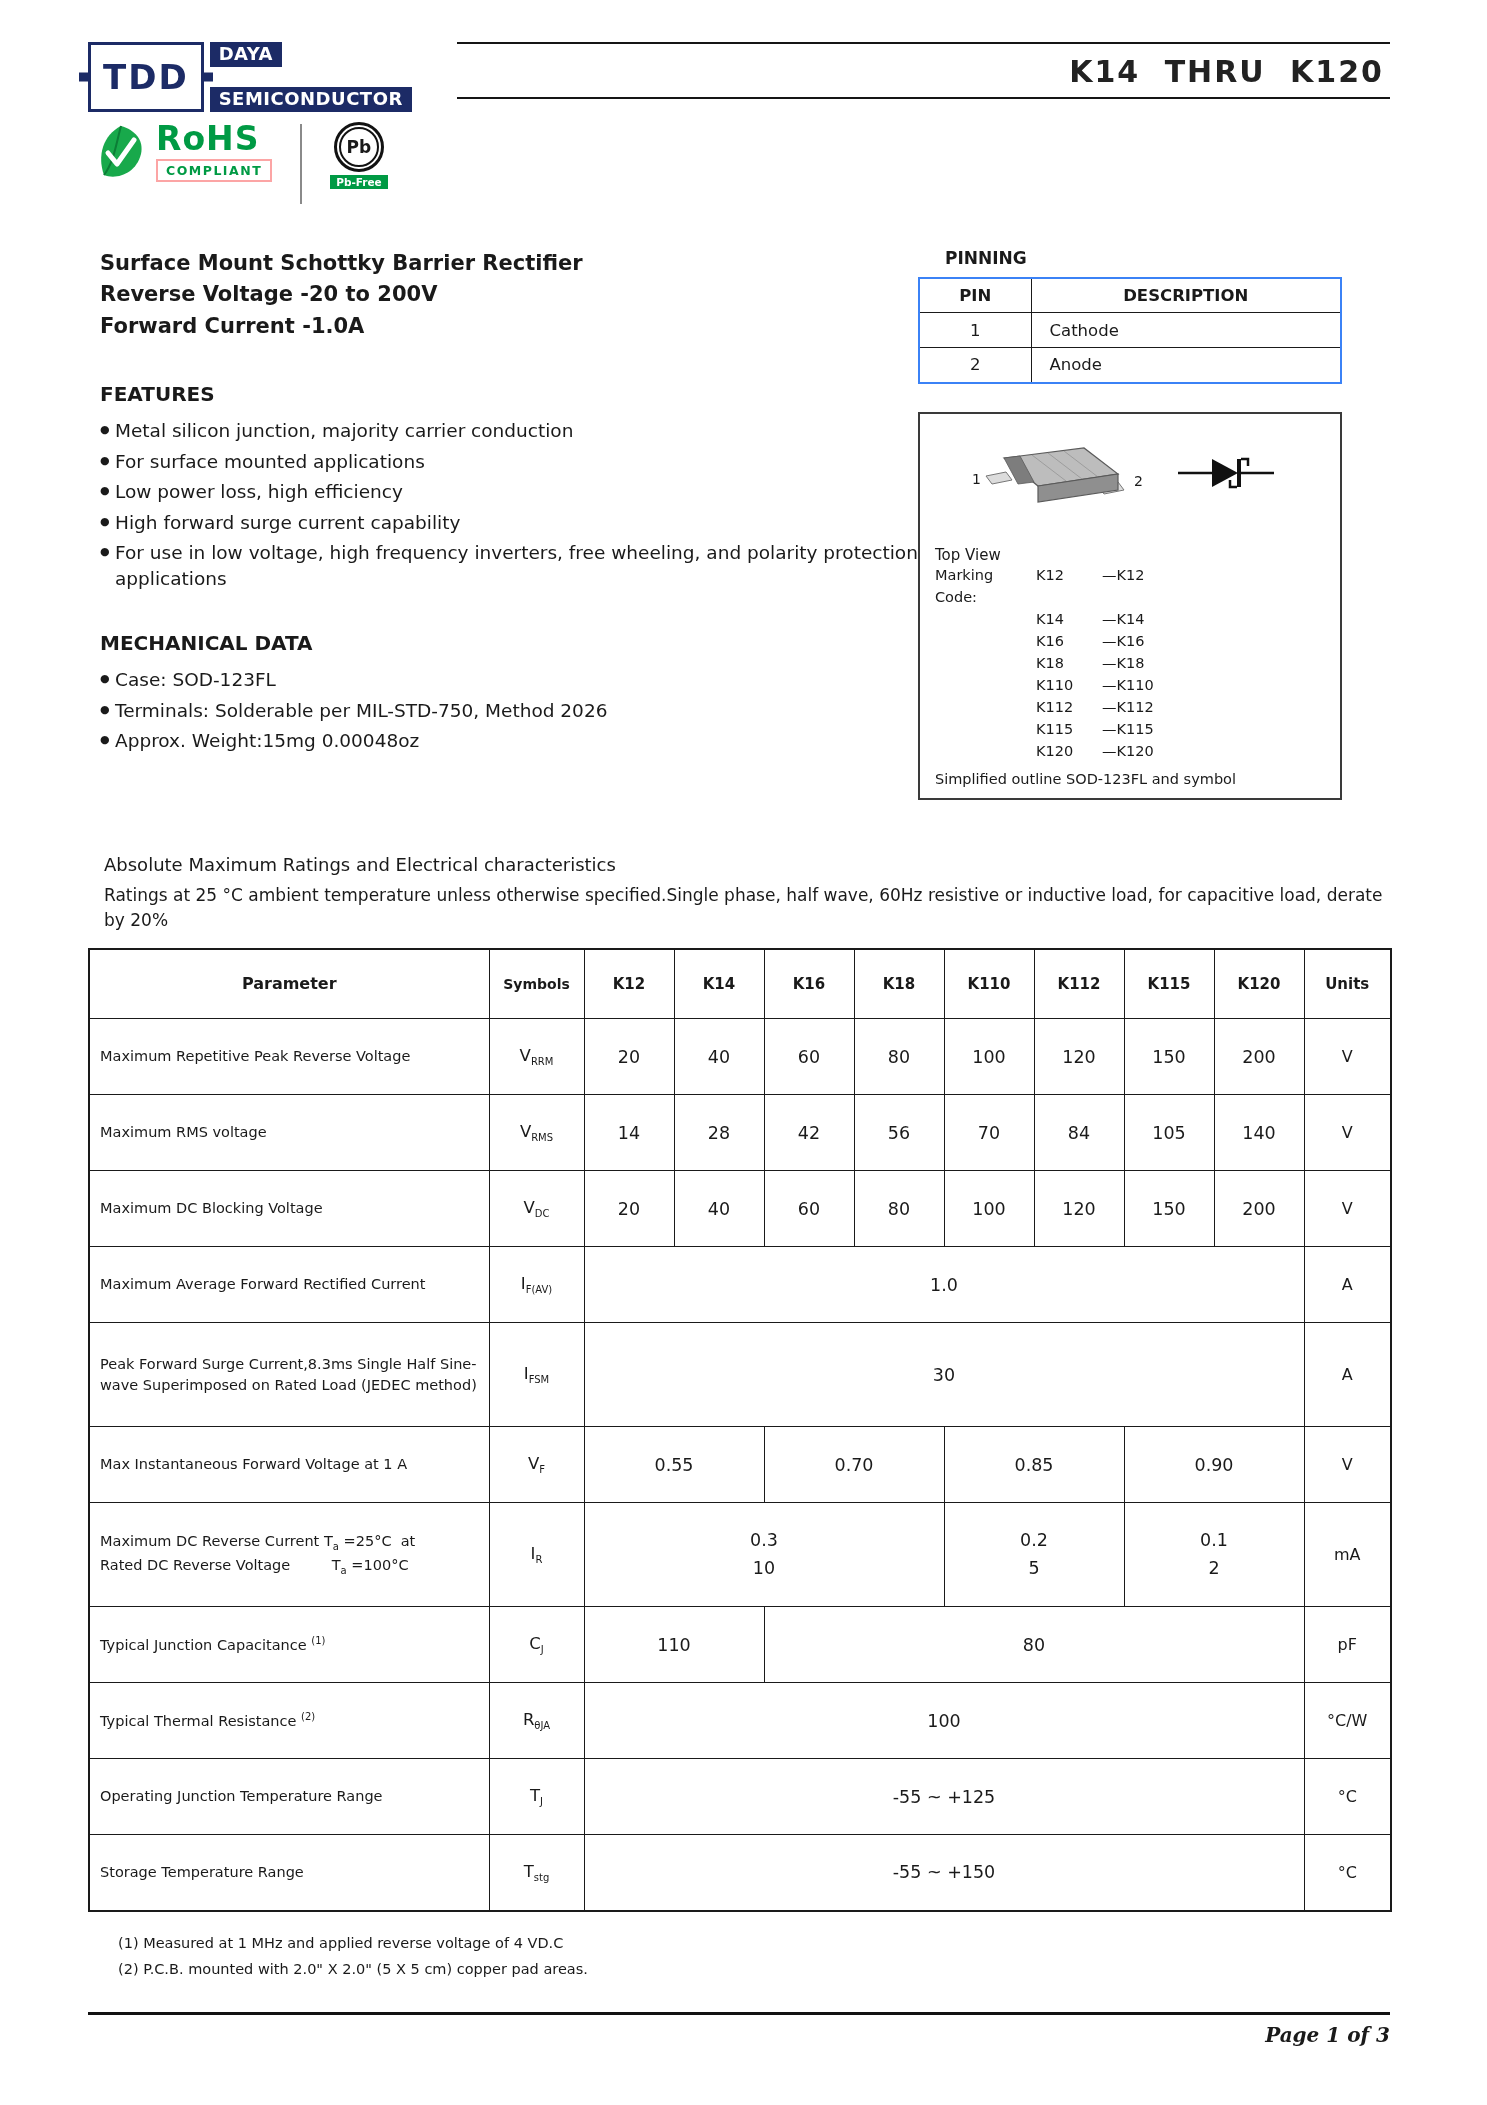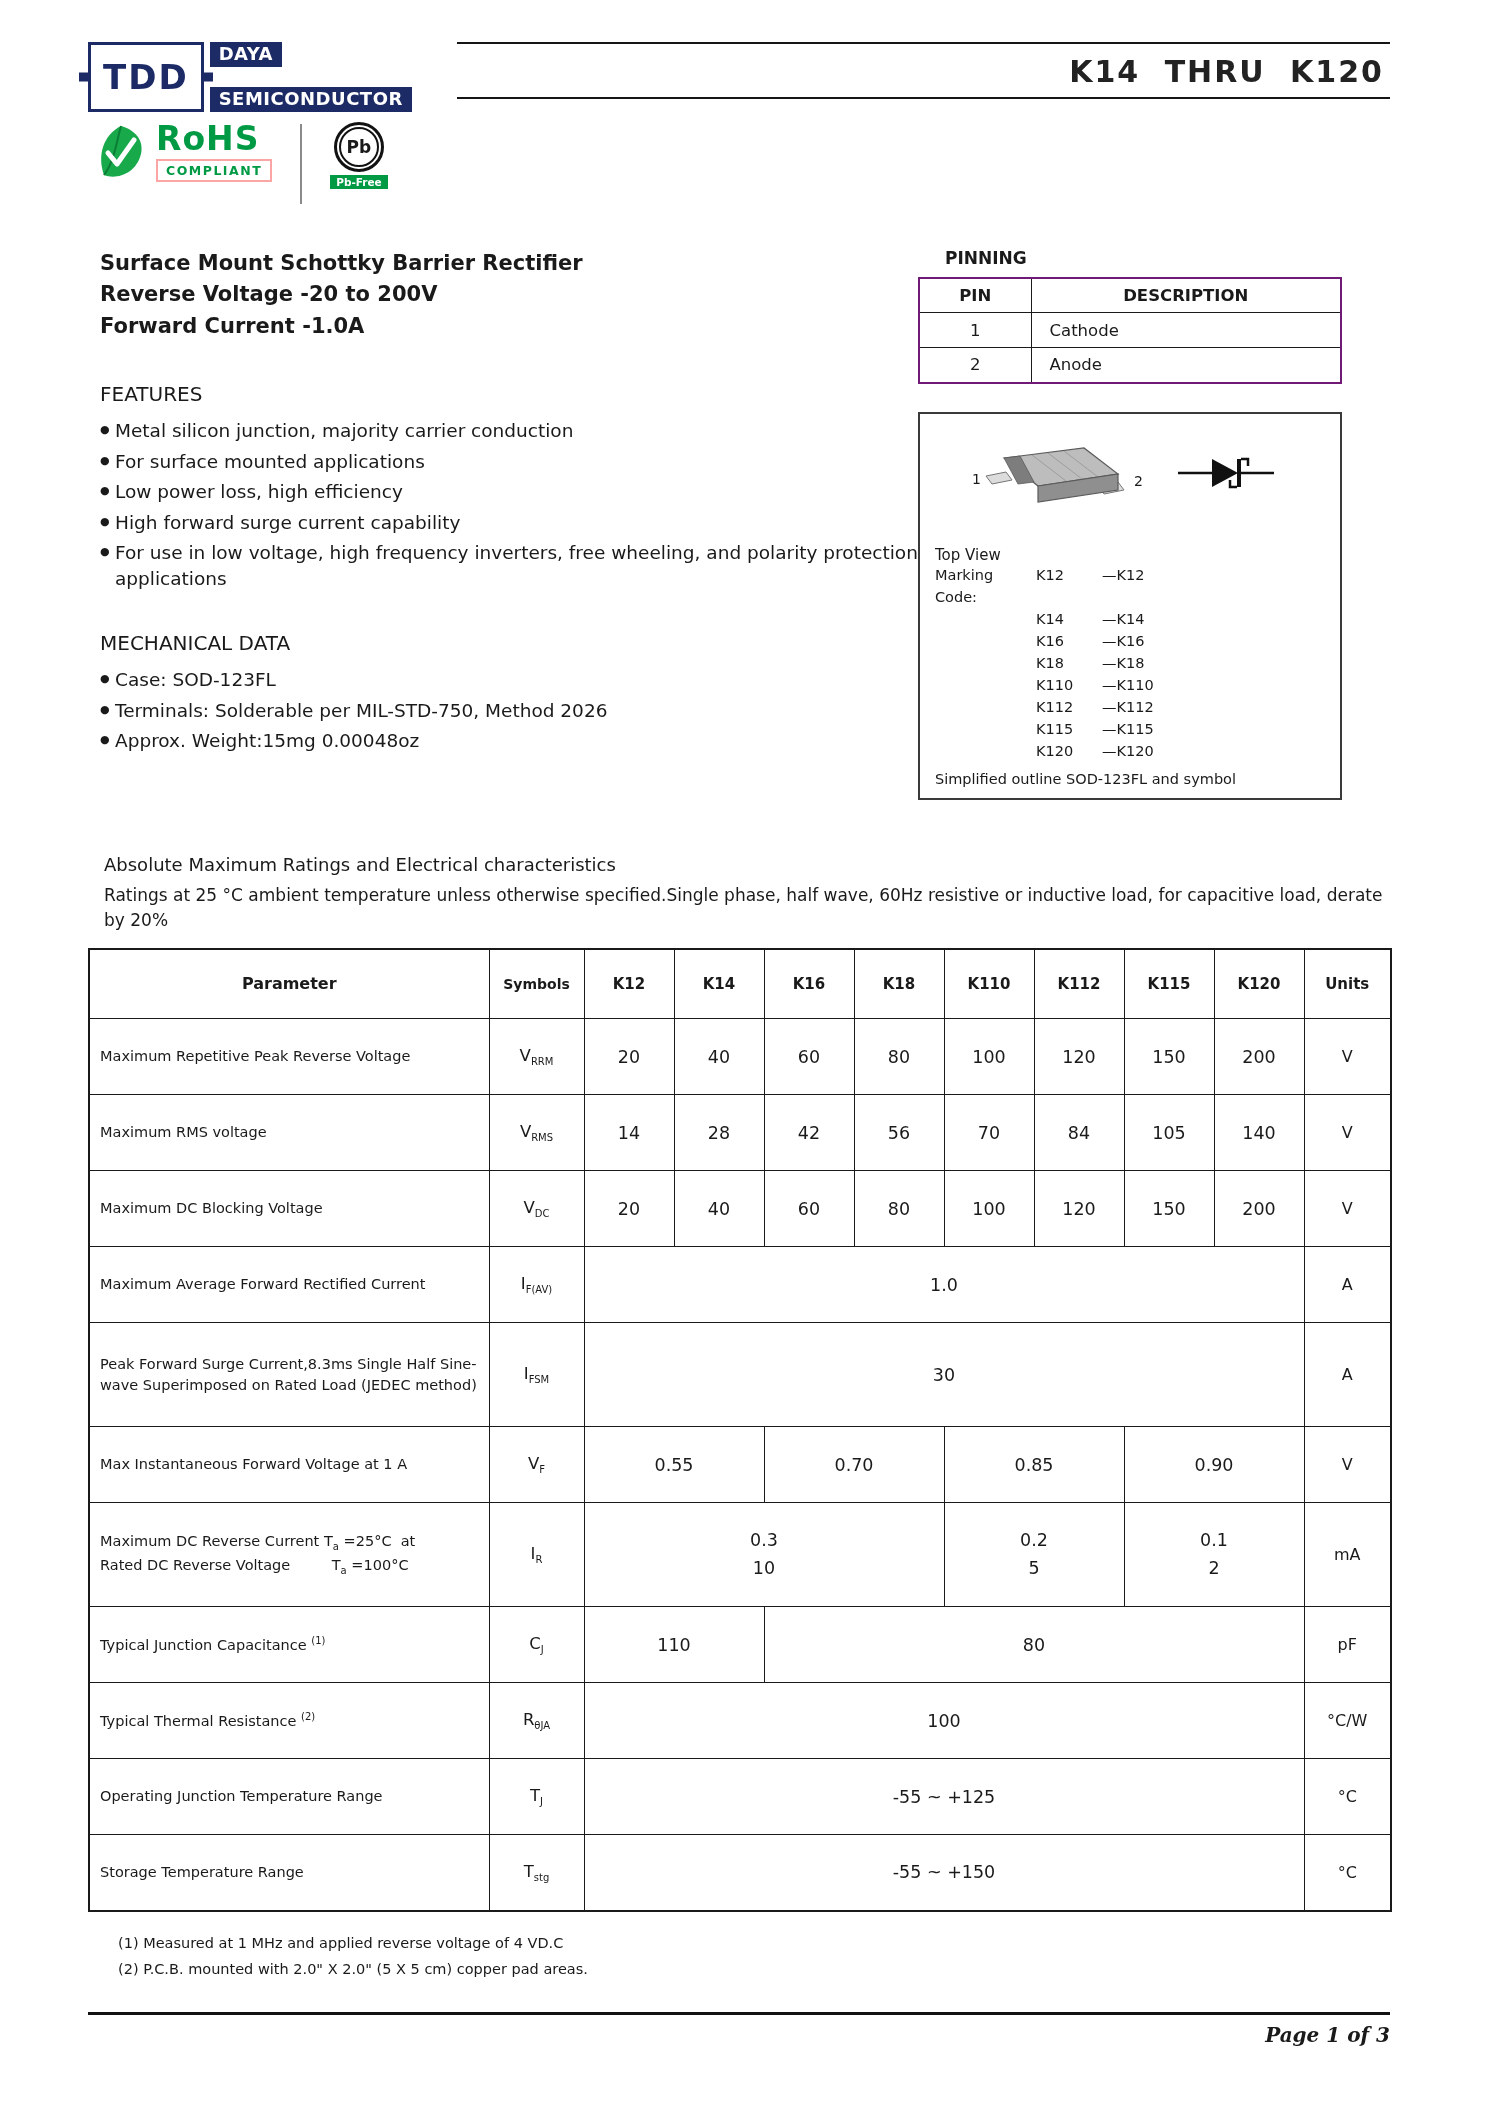--- a/index.html
+++ b/index.html
@@ -30,27 +30,27 @@
   .pb-circle { width:50px; height:50px; border:3px solid #121212; border-radius:50%; display:flex; align-items:center; justify-content:center; }
   .pb-inner { width:40px; height:40px; border:2px solid #121212; border-radius:50%; display:flex; align-items:center; justify-content:center; font-size:17px; font-weight:bold; }
   .pb-free { margin-top:3px; background:#009a44; color:#fff; font-size:10.5px; font-weight:bold; padding:1px 6px; }
 
   
   .columns { display:flex; margin-top:34px; }
   .col-left { width:830px; padding-left:12px; }
   .col-right { width:424px; margin-left:auto; margin-right:48px; }
 
   .intro div { font-size:21px; font-weight:bold; line-height:1.5; }
-  .sec-heading { font-size:20px; font-weight:normal; margin:40px 0 12px; }
+  .sec-heading { font-size:20px; font-weight:bold; margin:40px 0 12px; }
   .blist { list-style:none; }
   .blist li { position:relative; padding-left:15px; font-size:18.5px; line-height:1.38; margin-bottom:5px; }
   .blist li::before { content:"\25CF"; position:absolute; left:0; top:4px; font-size:11px; }
 
   .pinning-heading { font-size:17px; font-weight:bold; padding-left:27px; margin-bottom:9px; }
-  table.pinning { width:100%; border-collapse:collapse; border:2px solid #701a75; table-layout:fixed; }
+  table.pinning { width:100%; border-collapse:collapse; border:2px solid #3b82f6; table-layout:fixed; }
   table.pinning th, table.pinning td { border:1.5px solid #1a1a1a; height:35px; font-size:16.5px; }
   table.pinning th { font-weight:bold; text-align:center; }
   .pin-col { width:112px; }
   td.pin-num { text-align:center; }
   td.pin-desc { text-align:left; padding-left:18px; }
 
   .pkg-box { border:2px solid #3a3a3a; margin-top:28px; height:388px; padding-top:14px; }
   .pkg-svg { display:block; }
   .pkg-topview { font-size:15px; padding-left:15px; margin-top:6px; }
   .mark-row { display:flex; font-size:14.5px; line-height:22px; }

